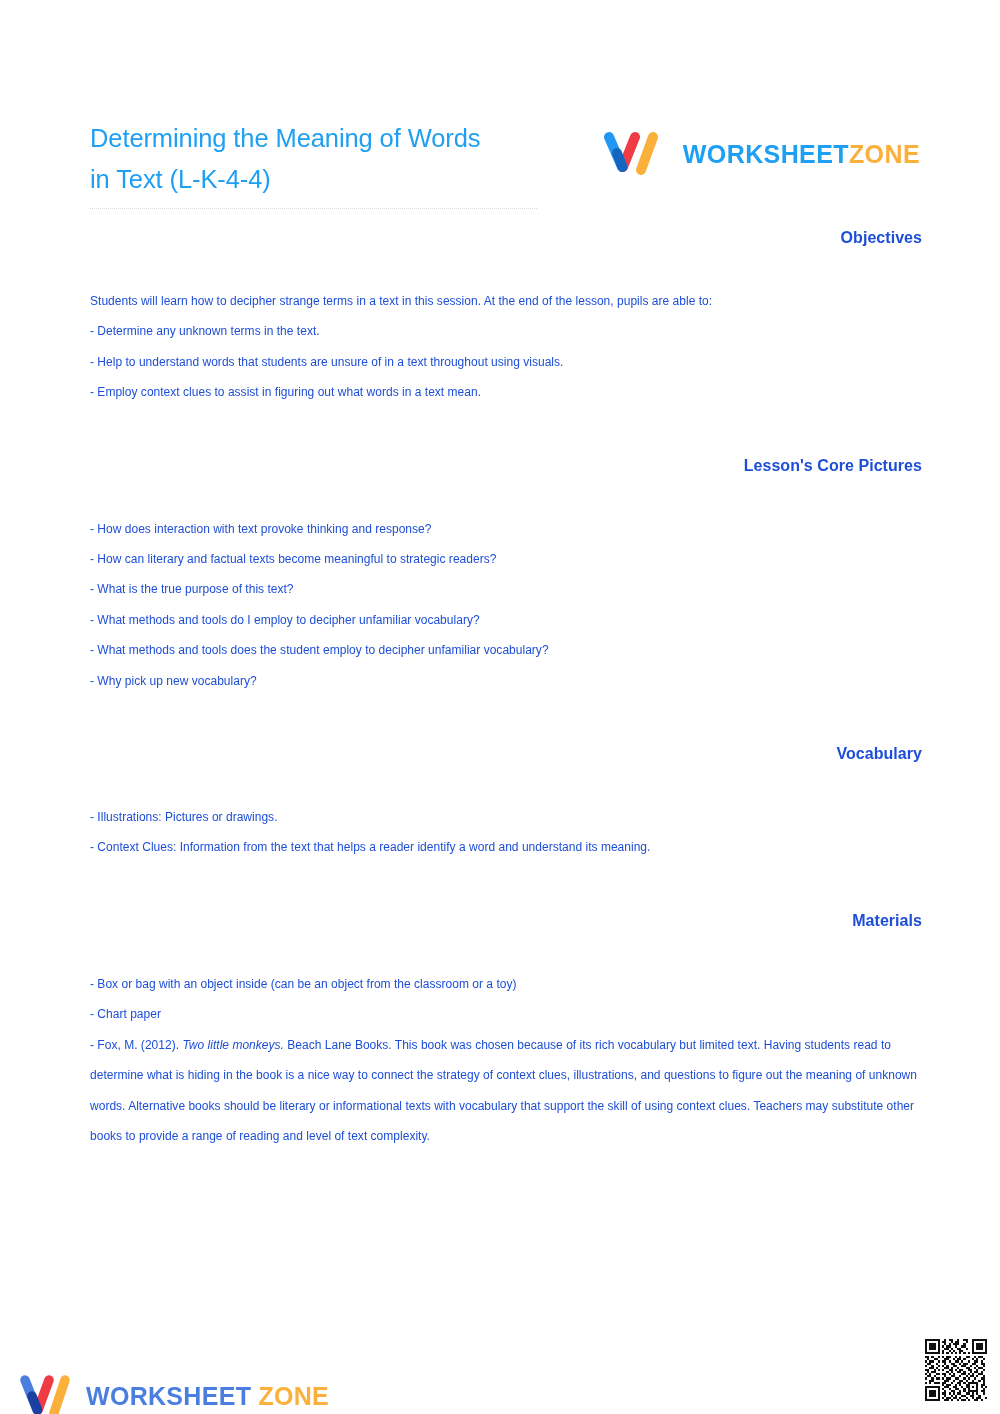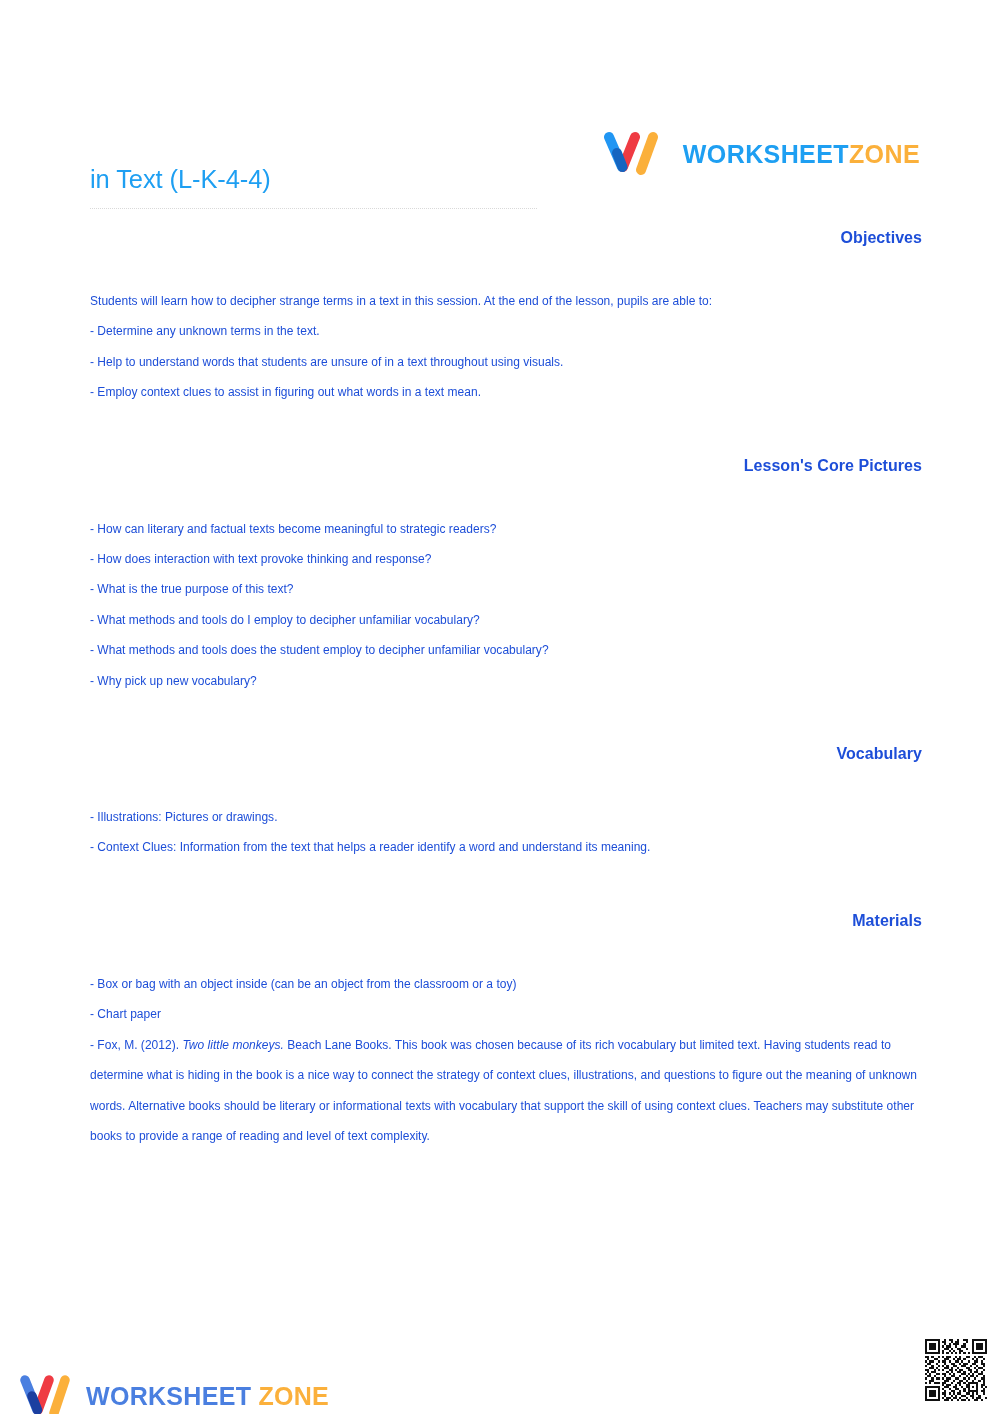--- a/index.html
+++ b/index.html
@@ -145,20 +145,21 @@
   }
   .qr svg { display: block; }
 </style>
 </head>
 <body>
 
 <div class="page">
 
   <div class="header">
     <div class="doc-title">
+      <span>Determining the Meaning of Words</span>
       <br>
       <span>in Text (L-K-4-4)</span>
     </div>
 
     <div class="brand-logo">
       <svg class="brand-mark" viewBox="0 0 62 46">
         <g stroke-linecap="round" stroke-width="10" fill="none">
           <path d="M8 6 L21 36" stroke="#2196f3"></path>
           <path d="M34 6 L22 36" stroke="#ef3b43"></path>
           <path d="M16 22 L21.5 36" stroke="#1565c0"></path>
@@ -179,22 +180,22 @@
     <div class="gap-md"></div>
     <p class="body-text">Students will learn how to decipher strange terms in a text in this session. At the end of the lesson, pupils are able to:</p>
     <p class="body-text">- Determine any unknown terms in the text.</p>
     <p class="body-text">- Help to understand words that students are unsure of in a text throughout using visuals.</p>
     <p class="body-text">- Employ context clues to assist in figuring out what words in a text mean.</p>
 
     <div class="gap-lg"></div>
 
     <h2 class="sec-heading">Lesson's Core Pictures</h2>
     <div class="gap-md"></div>
+    <p class="body-text">- How does interaction with text provoke thinking and response?</p>
     <p class="body-text">- How can literary and factual texts become meaningful to strategic readers?</p>
-    <p class="body-text">- How does interaction with text provoke thinking and response?</p>
     <p class="body-text">- What is the true purpose of this text?</p>
     <p class="body-text">- What methods and tools do I employ to decipher unfamiliar vocabulary?</p>
     <p class="body-text">- What methods and tools does the student employ to decipher unfamiliar vocabulary?</p>
     <p class="body-text">- Why pick up new vocabulary?</p>
 
     <div class="gap-lg"></div>
 
     <h2 class="sec-heading">Vocabulary</h2>
     <div class="gap-md"></div>
     <p class="body-text">- Illustrations: Pictures or drawings.</p>

